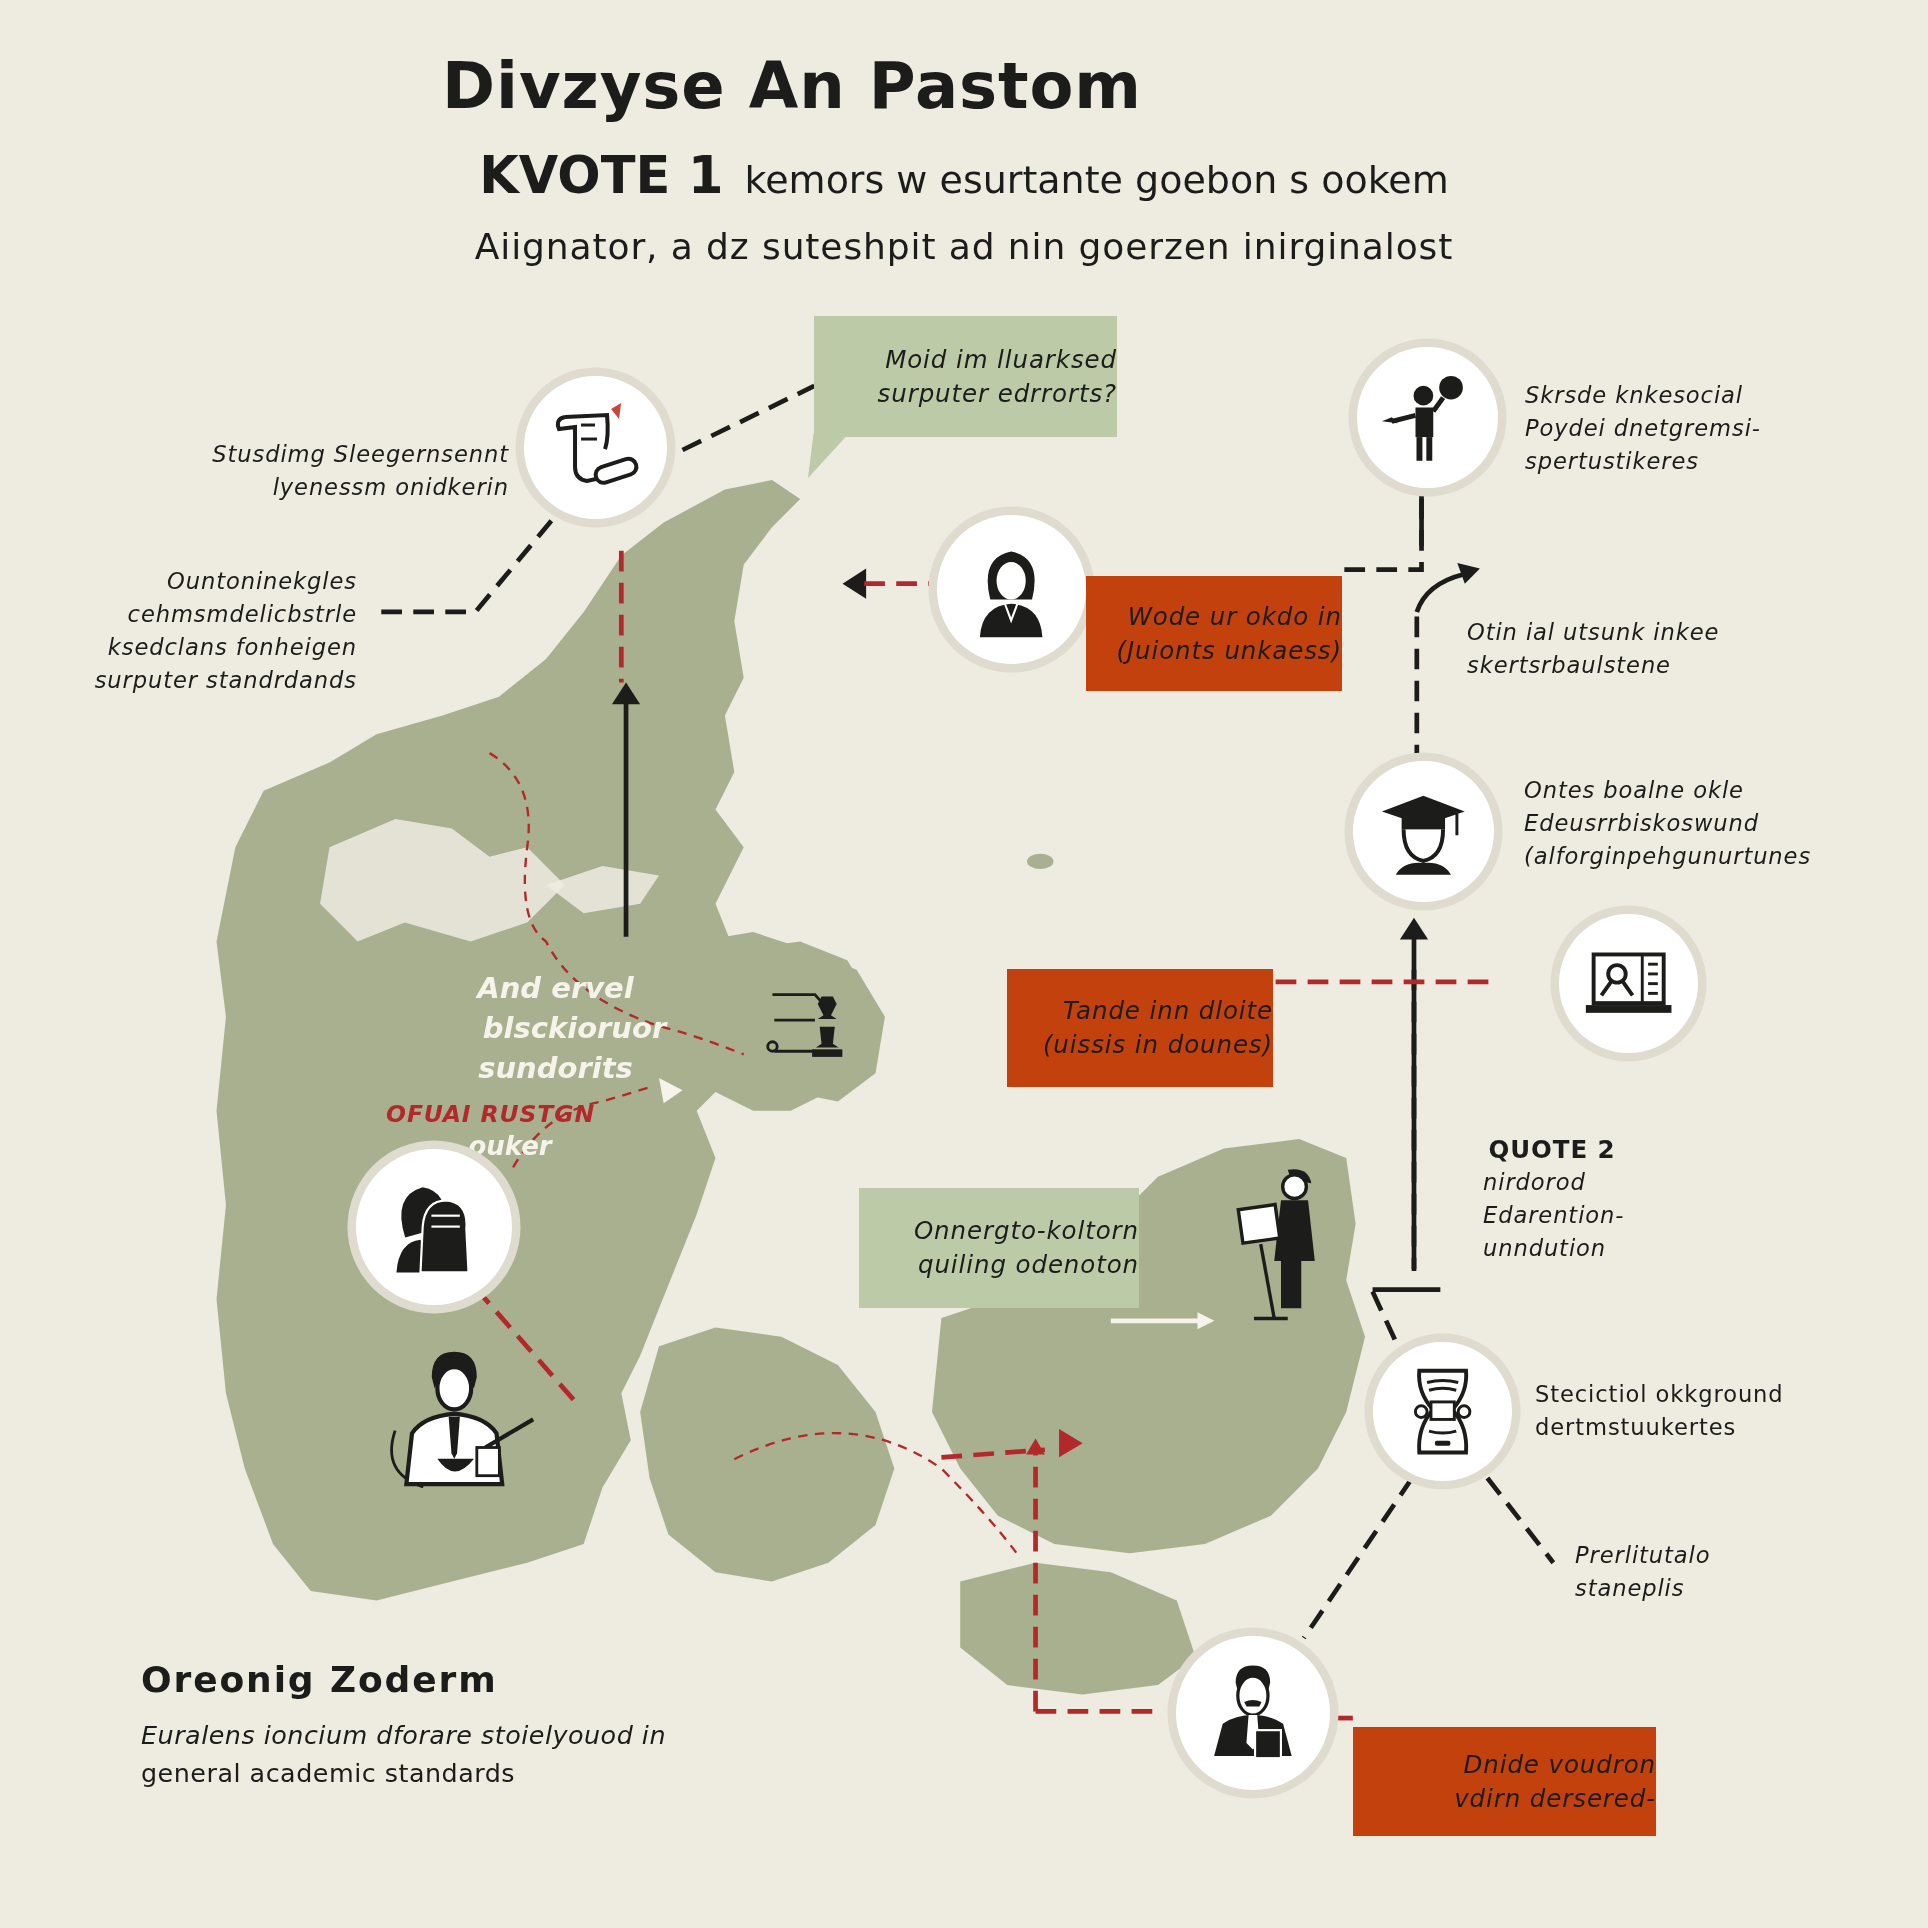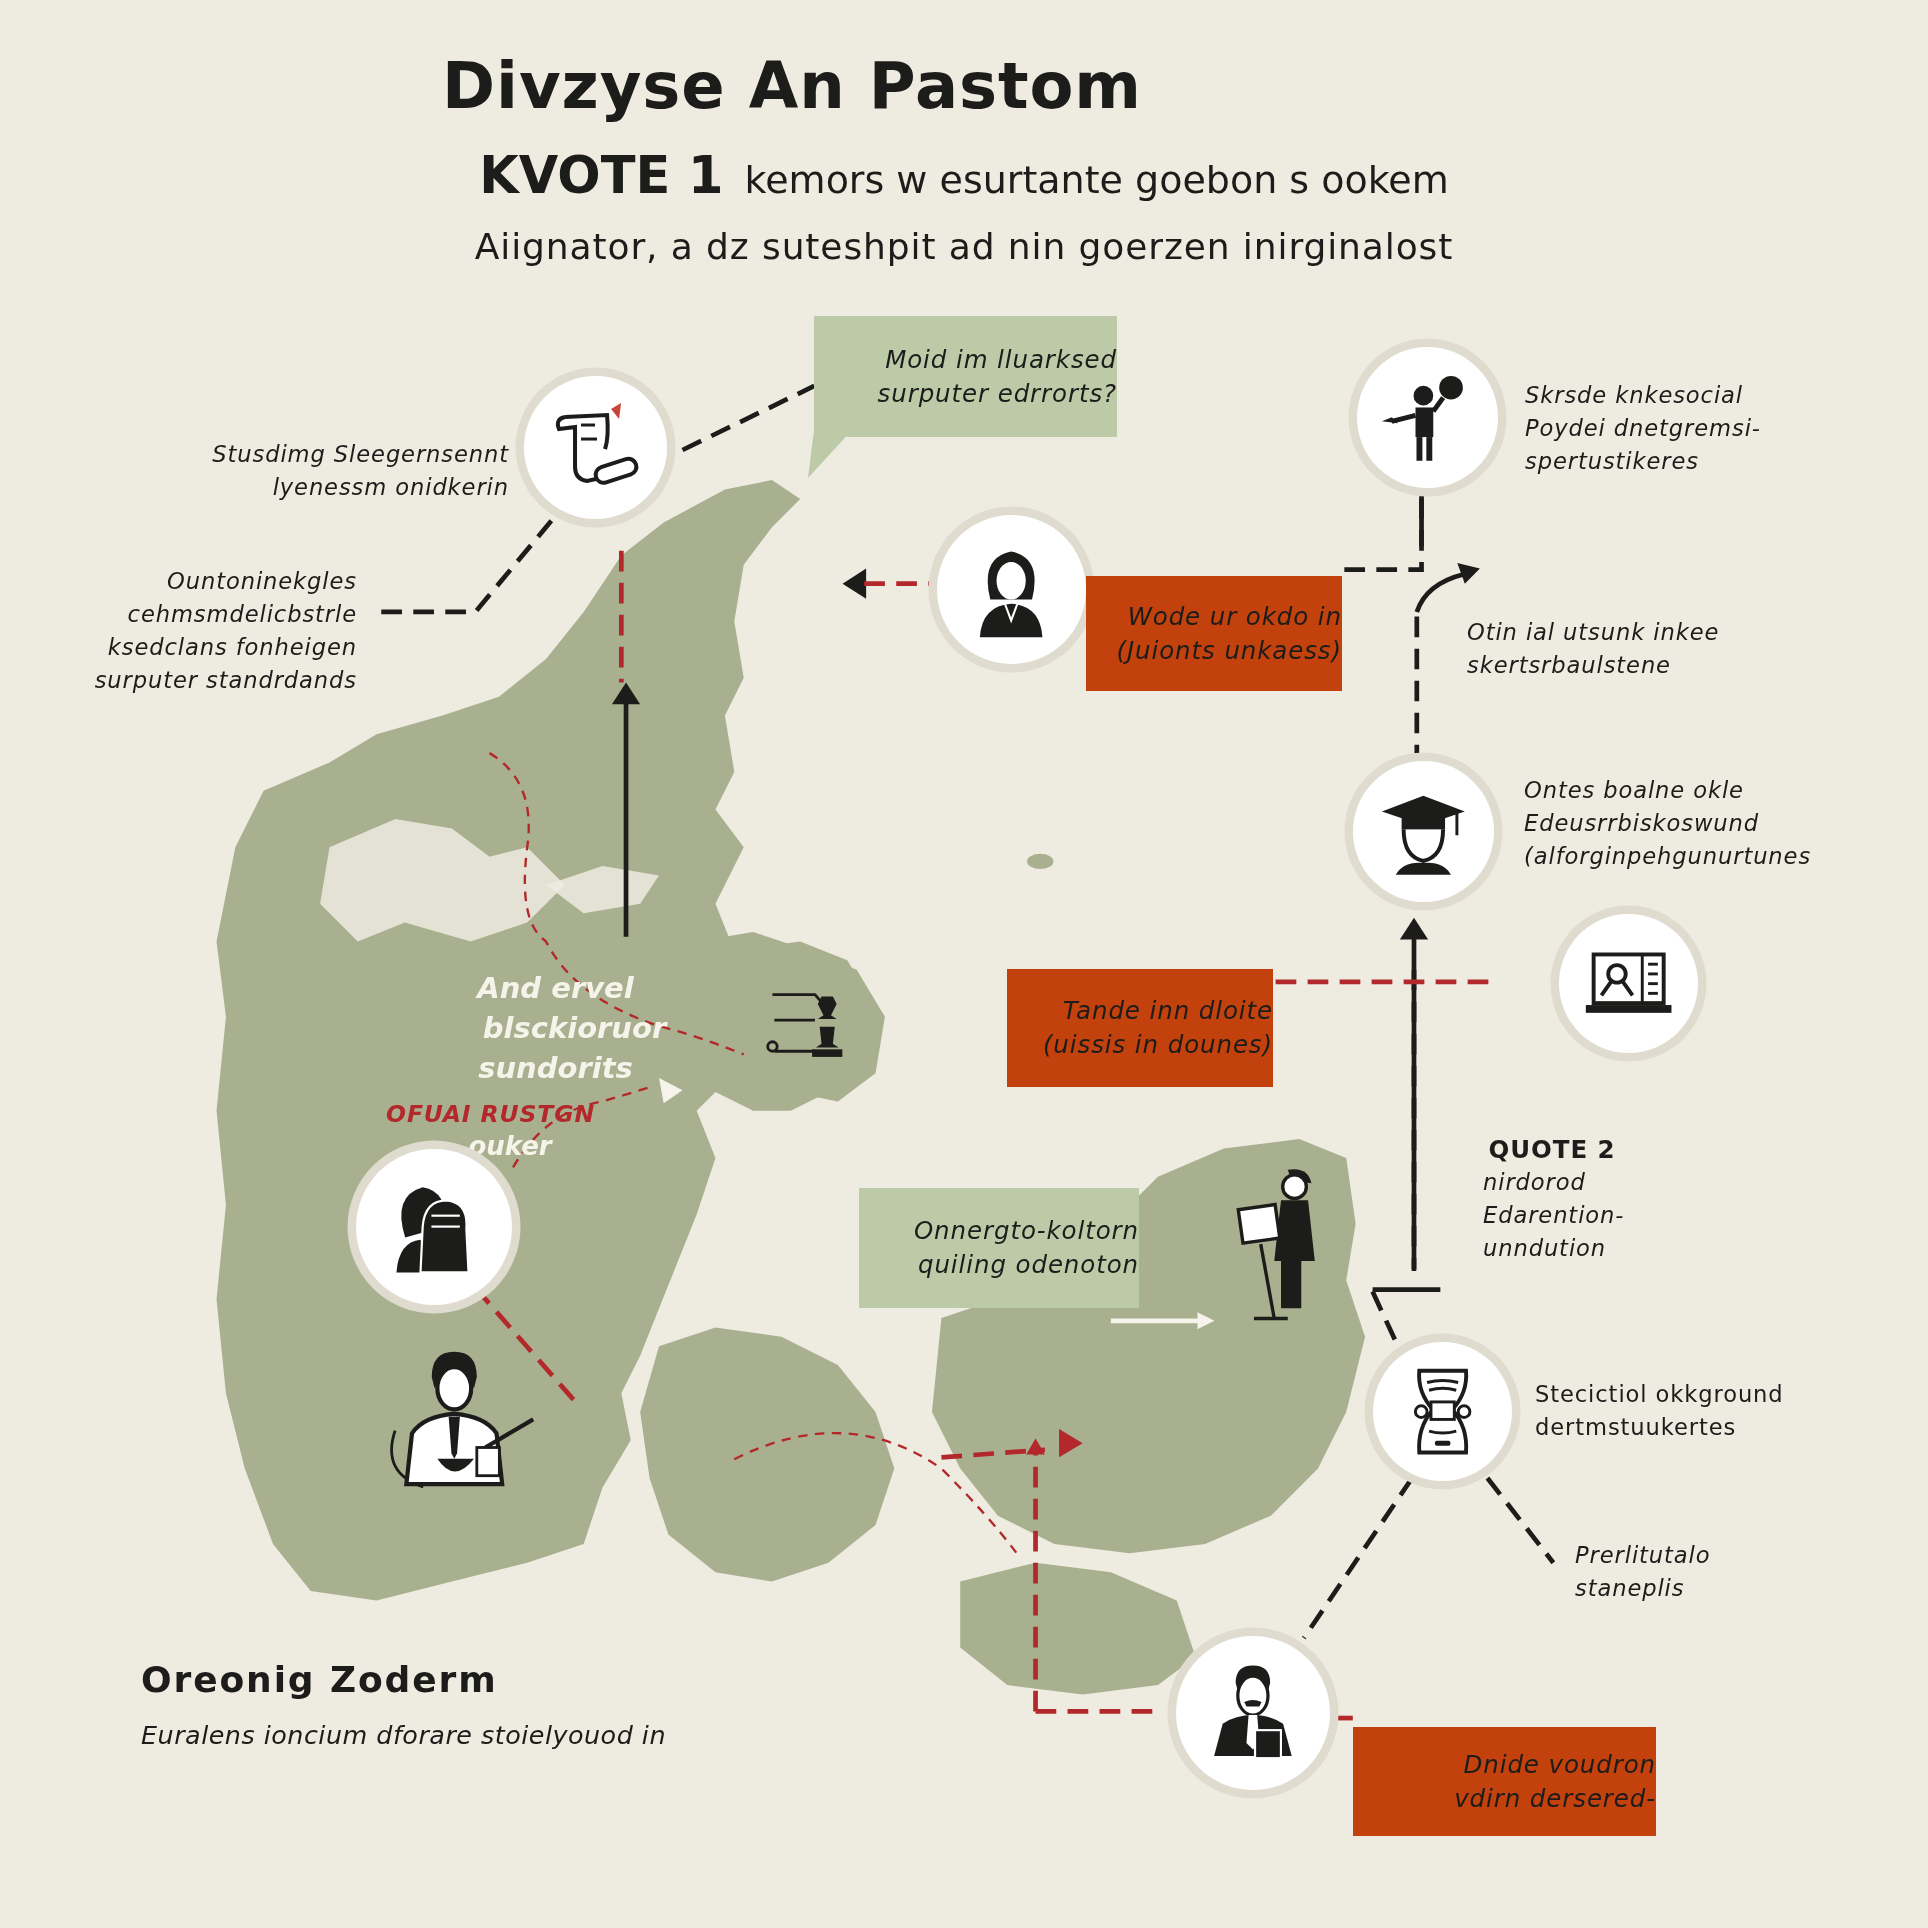--- a/index.html
+++ b/index.html
@@ -350,14 +350,15 @@
   <div>dertmstuukertes</div>
 </div>
 <div class="note" style="left:1575px;top:1539px;width:207px;">
   <div>Prerlitutalo</div>
   <div>staneplis</div>
 </div>
 
 <div class="abs footer-title">Oreonig Zoderm</div>
 <div class="abs footer-body">
   <div style="font-style:italic;">Euralens ioncium dforare stoielyouod in</div>
+  <div>general academic standards</div>
 </div>
 
 
 </body></html>

